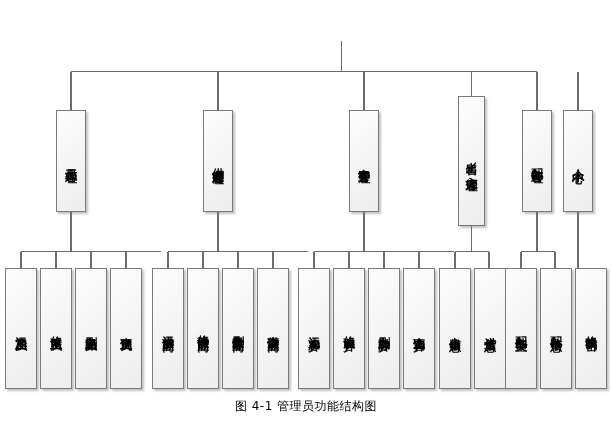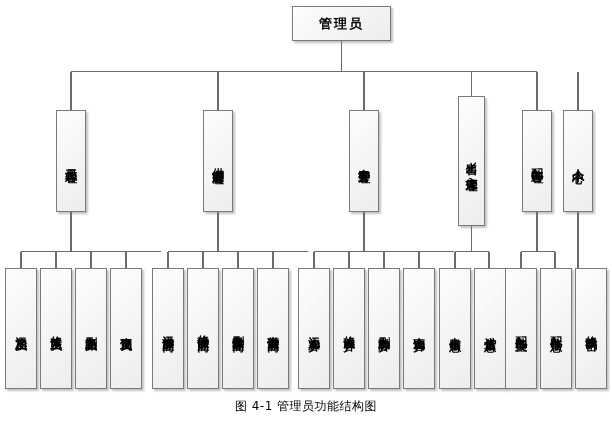--- a/index.html
+++ b/index.html
@@ -93,23 +93,20 @@
 
       <path d="M537 212 L537 251.5"></path>
       <path d="M521 251.5 L555 251.5"></path>
       <path d="M521 251.5 L521 268"></path>
       <path d="M555 251.5 L555 268"></path>
 
       <path d="M578 212 L578 268"></path>
     </g>
   </svg>
 
-  <div class="node root" style="left:292px;top:6px;width:99px;height:35px;">
-    <span class="txt">管理员</span>
-  </div>
 
   <div class="node" style="left:56px;top:110px;width:30px;height:102px;">
     <span class="txt">员工管理</span>
   </div>
   <div class="node" style="left:203px;top:110px;width:30px;height:102px;">
     <span class="txt">供应商管理</span>
   </div>
   <div class="node" style="left:349px;top:110px;width:30px;height:102px;">
     <span class="txt">客户管理</span>
   </div>

